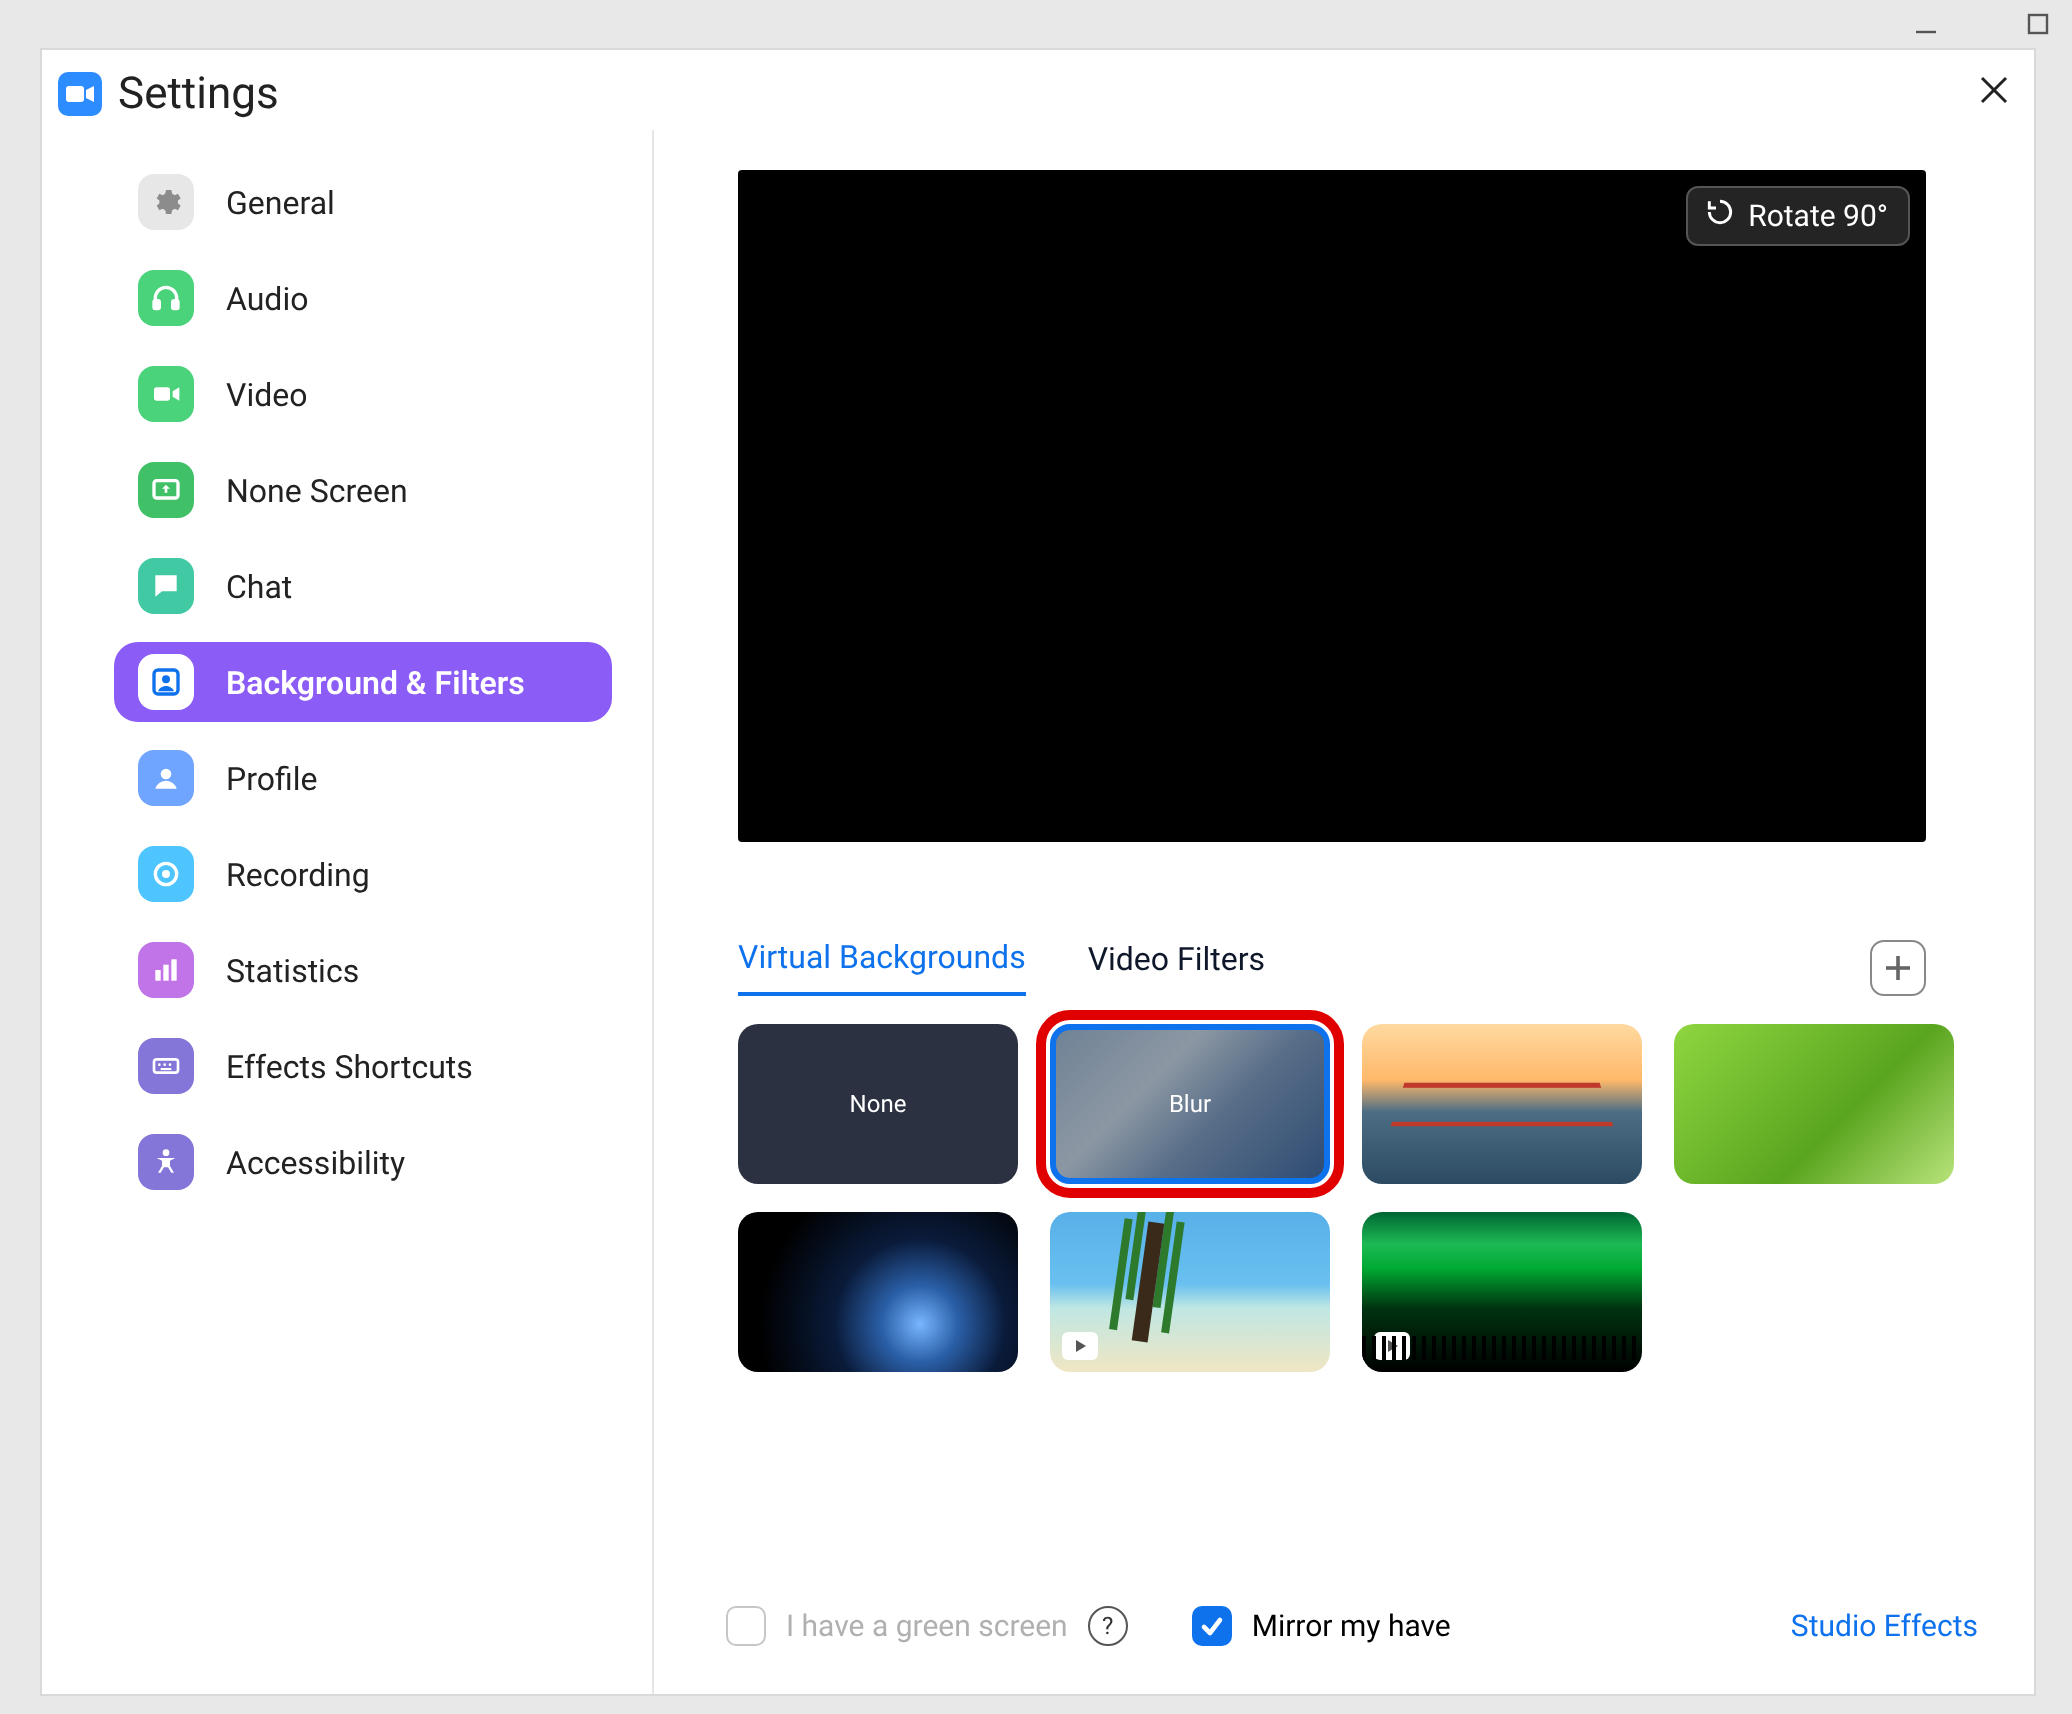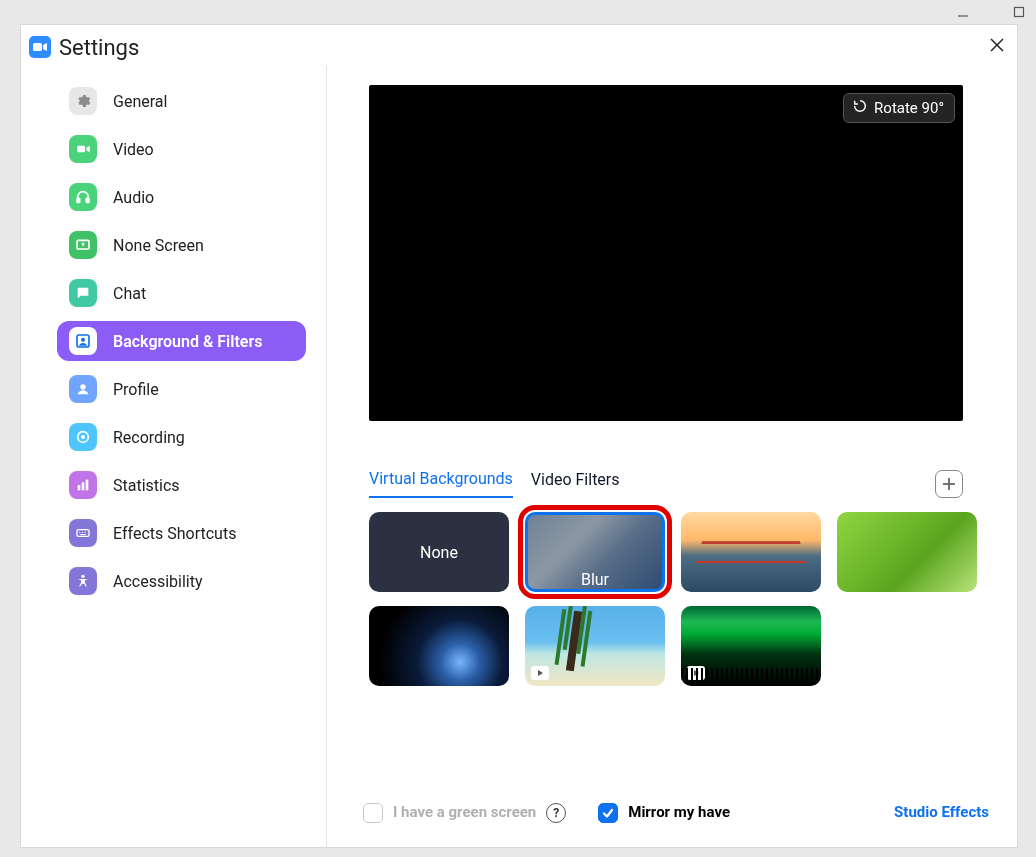--- a/index.html
+++ b/index.html
@@ -127,21 +127,21 @@
     color: #fff;
     border-radius: 6px;
     padding: 4px 10px 4px 8px;
     font-size: 15px;
     display: flex; align-items: center; gap: 6px;
     cursor: pointer;
   }
   .tabs {
     display: flex;
     align-items: center;
-    gap: 18px;
+    gap: 31px;
     margin-top: 48px;
     font-size: 16px;
     position: relative;
     width: 594px;
     margin-left: 6px;
   }
   .tab {
     padding-bottom: 8px;
     cursor: pointer;
     color: #0f172a;
@@ -169,31 +169,30 @@
   }
   .bg-opt {
     width: 140px; height: 80px;
     border-radius: 10px;
     overflow: hidden;
     position: relative;
     cursor: pointer;
     box-sizing: border-box;
     display:flex; align-items:center; justify-content:center;
     color: #fff;
-    font-size: 16px;
+    font-size: 12px;
   }
   .bg-none {
     background: #2b3140;
   }
   .bg-blur {
     background: linear-gradient(135deg, #6f8296 0%, #8c97a3 35%, #586e88 60%, #2f4c73 100%);
     border: 3px solid #0E72ED;
     outline: 5px solid #e10000;
     outline-offset: 2px;
-    align-items: flex-end;
   }
   .bg-bridge {
     background: linear-gradient(180deg, #ffd9a0 0%, #ffb96a 35%, #4c6d84 55%, #2c4b62 100%);
     position: relative;
   }
   .bg-bridge::after{
     content:"";
     position:absolute; left:18px; right:18px; top:28px; height:18px;
     border-top: 3px solid #c0392b;
     border-bottom: 2px solid #c0392b;
@@ -236,23 +235,23 @@
     content:""; width:0;height:0;
     border-left:5px solid #555;
     border-top:3px solid transparent;
     border-bottom:3px solid transparent;
     margin-left:1px;
   }
   .footer {
     position: absolute;
     left: 36px; right: 28px; bottom: 24px;
     display: flex;
+    align-items: center;
     gap: 10px;
     font-size: 15px;
-    font-weight: bold;
   }
   .chk {
     width: 20px; height: 20px;
     border: 1.5px solid #c7c7c7;
     border-radius: 5px;
     box-sizing: border-box;
     display:flex;align-items:center;justify-content:center;
   }
   .chk.checked {
     background: #0E72ED;
@@ -315,37 +314,37 @@
         <span class="side-icon" style="background:#e7e7e7;color:#8c8c8c">
           <svg viewBox="0 0 24 24" fill="currentColor">
               <path d="M12 8a4 4 0 100 8 4 4 0 000-8zm9 4a7.9 7.9 0 00-.1-1.1l2.1-1.6-2-3.4-2.5 1a8 8 0 00-1.9-1.1L16 3h-4l-.6 2.8a8 8 0 00-1.9 1.1l-2.5-1-2 3.4 2.1 1.6A7.9 7.9 0 007 12c0 .4 0 .8.1 1.1l-2.1 1.6 2 3.4 2.5-1c.6.5 1.2.8 1.9 1.1L12 21h4l.6-2.8c.7-.3 1.3-.6 1.9-1.1l2.5 1 2-3.4-2.1-1.6c.1-.3.1-.7.1-1.1z"></path>
             </svg>
         </span>
         <span>General</span>
       </div>
 
       <div class="side-item">
         <span class="side-icon" style="background:#4bd37b">
-          <svg viewBox="0 0 24 24" fill="currentColor">
-              <rect x="3" y="7" width="12" height="10" rx="2"></rect>
-              <path d="M17 10l5-3v10l-5-3z"></path>
-            </svg>
-        </span>
-        <span>Video</span>
-      </div>
-
-      <div class="side-item">
-        <span class="side-icon" style="background:#4bd37b">
           <svg viewBox="0 0 24 24" fill="none" stroke="currentColor" stroke-width="2.5">
               <path d="M4 14v-2a8 8 0 0116 0v2"></path>
               <rect x="3" y="14" width="4" height="6" rx="1" fill="currentColor"></rect>
               <rect x="17" y="14" width="4" height="6" rx="1" fill="currentColor"></rect>
             </svg>
         </span>
         <span>Audio</span>
+      </div>
+
+      <div class="side-item">
+        <span class="side-icon" style="background:#4bd37b">
+          <svg viewBox="0 0 24 24" fill="currentColor">
+              <rect x="3" y="7" width="12" height="10" rx="2"></rect>
+              <path d="M17 10l5-3v10l-5-3z"></path>
+            </svg>
+        </span>
+        <span>Video</span>
       </div>
 
       <div class="side-item">
         <span class="side-icon" style="background:#40c167">
           <svg viewBox="0 0 24 24" fill="currentColor">
               <rect x="3" y="5" width="18" height="13" rx="2" fill="none" stroke="currentColor" stroke-width="2.5"></rect>
               <path d="M12 8l3 3h-2v3h-2v-3H9z"></path>
             </svg>
         </span>
         <span>None Screen</span>

